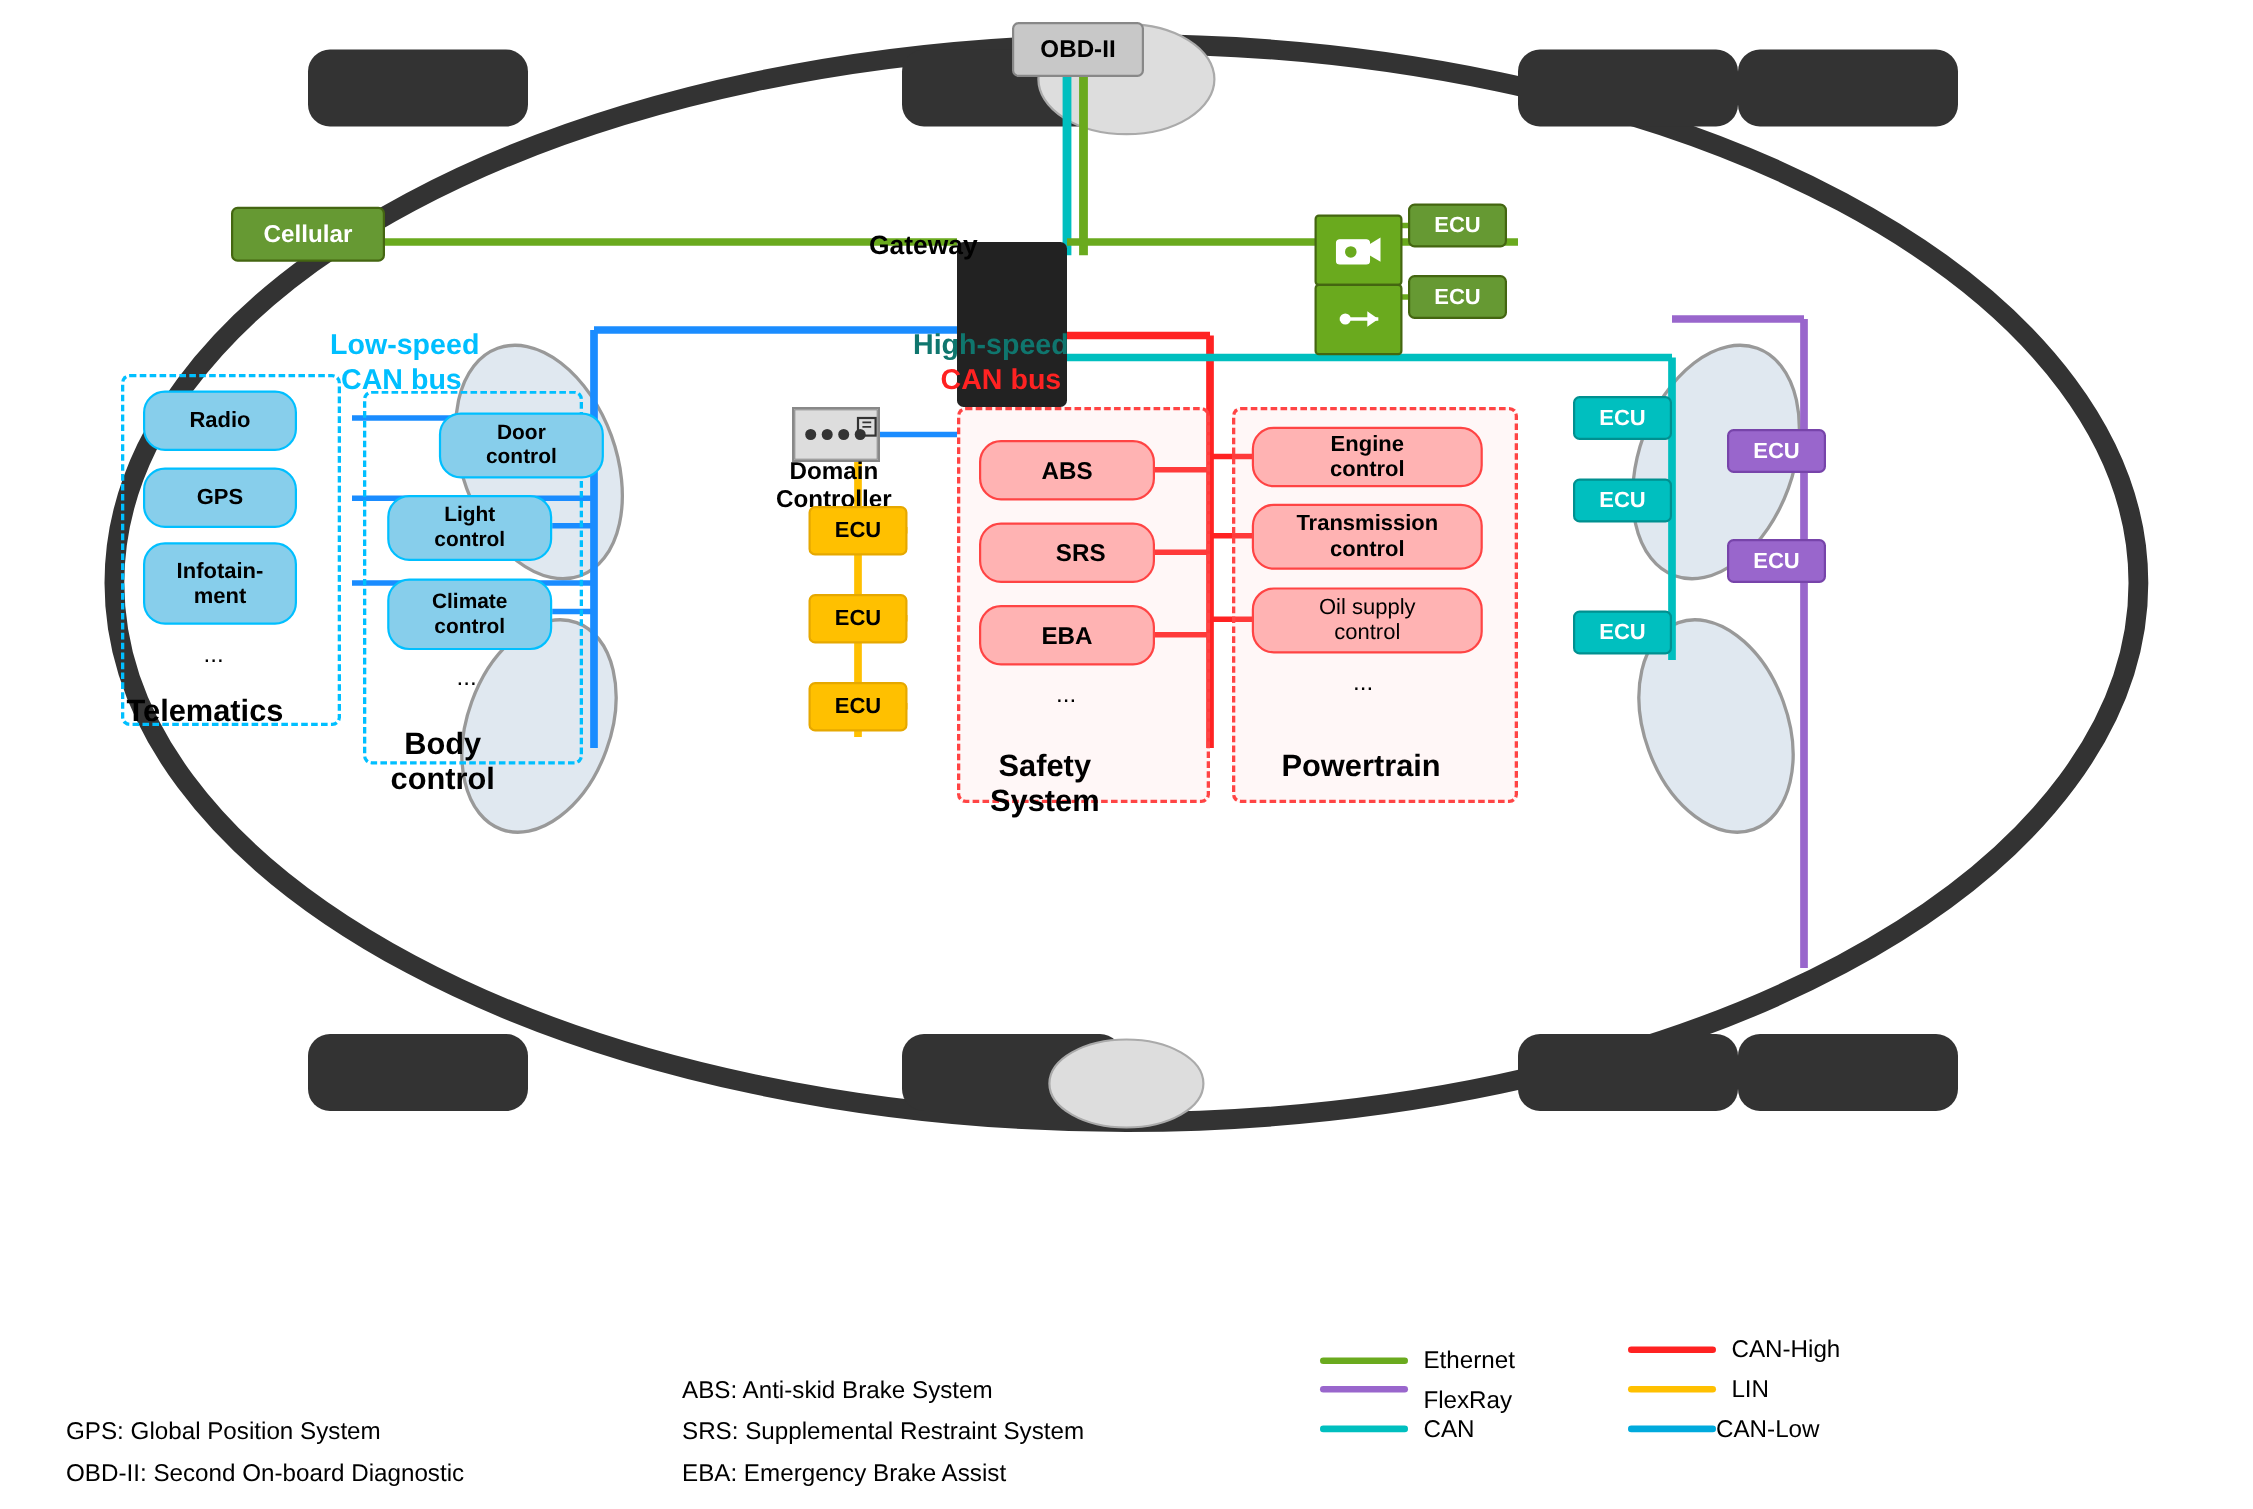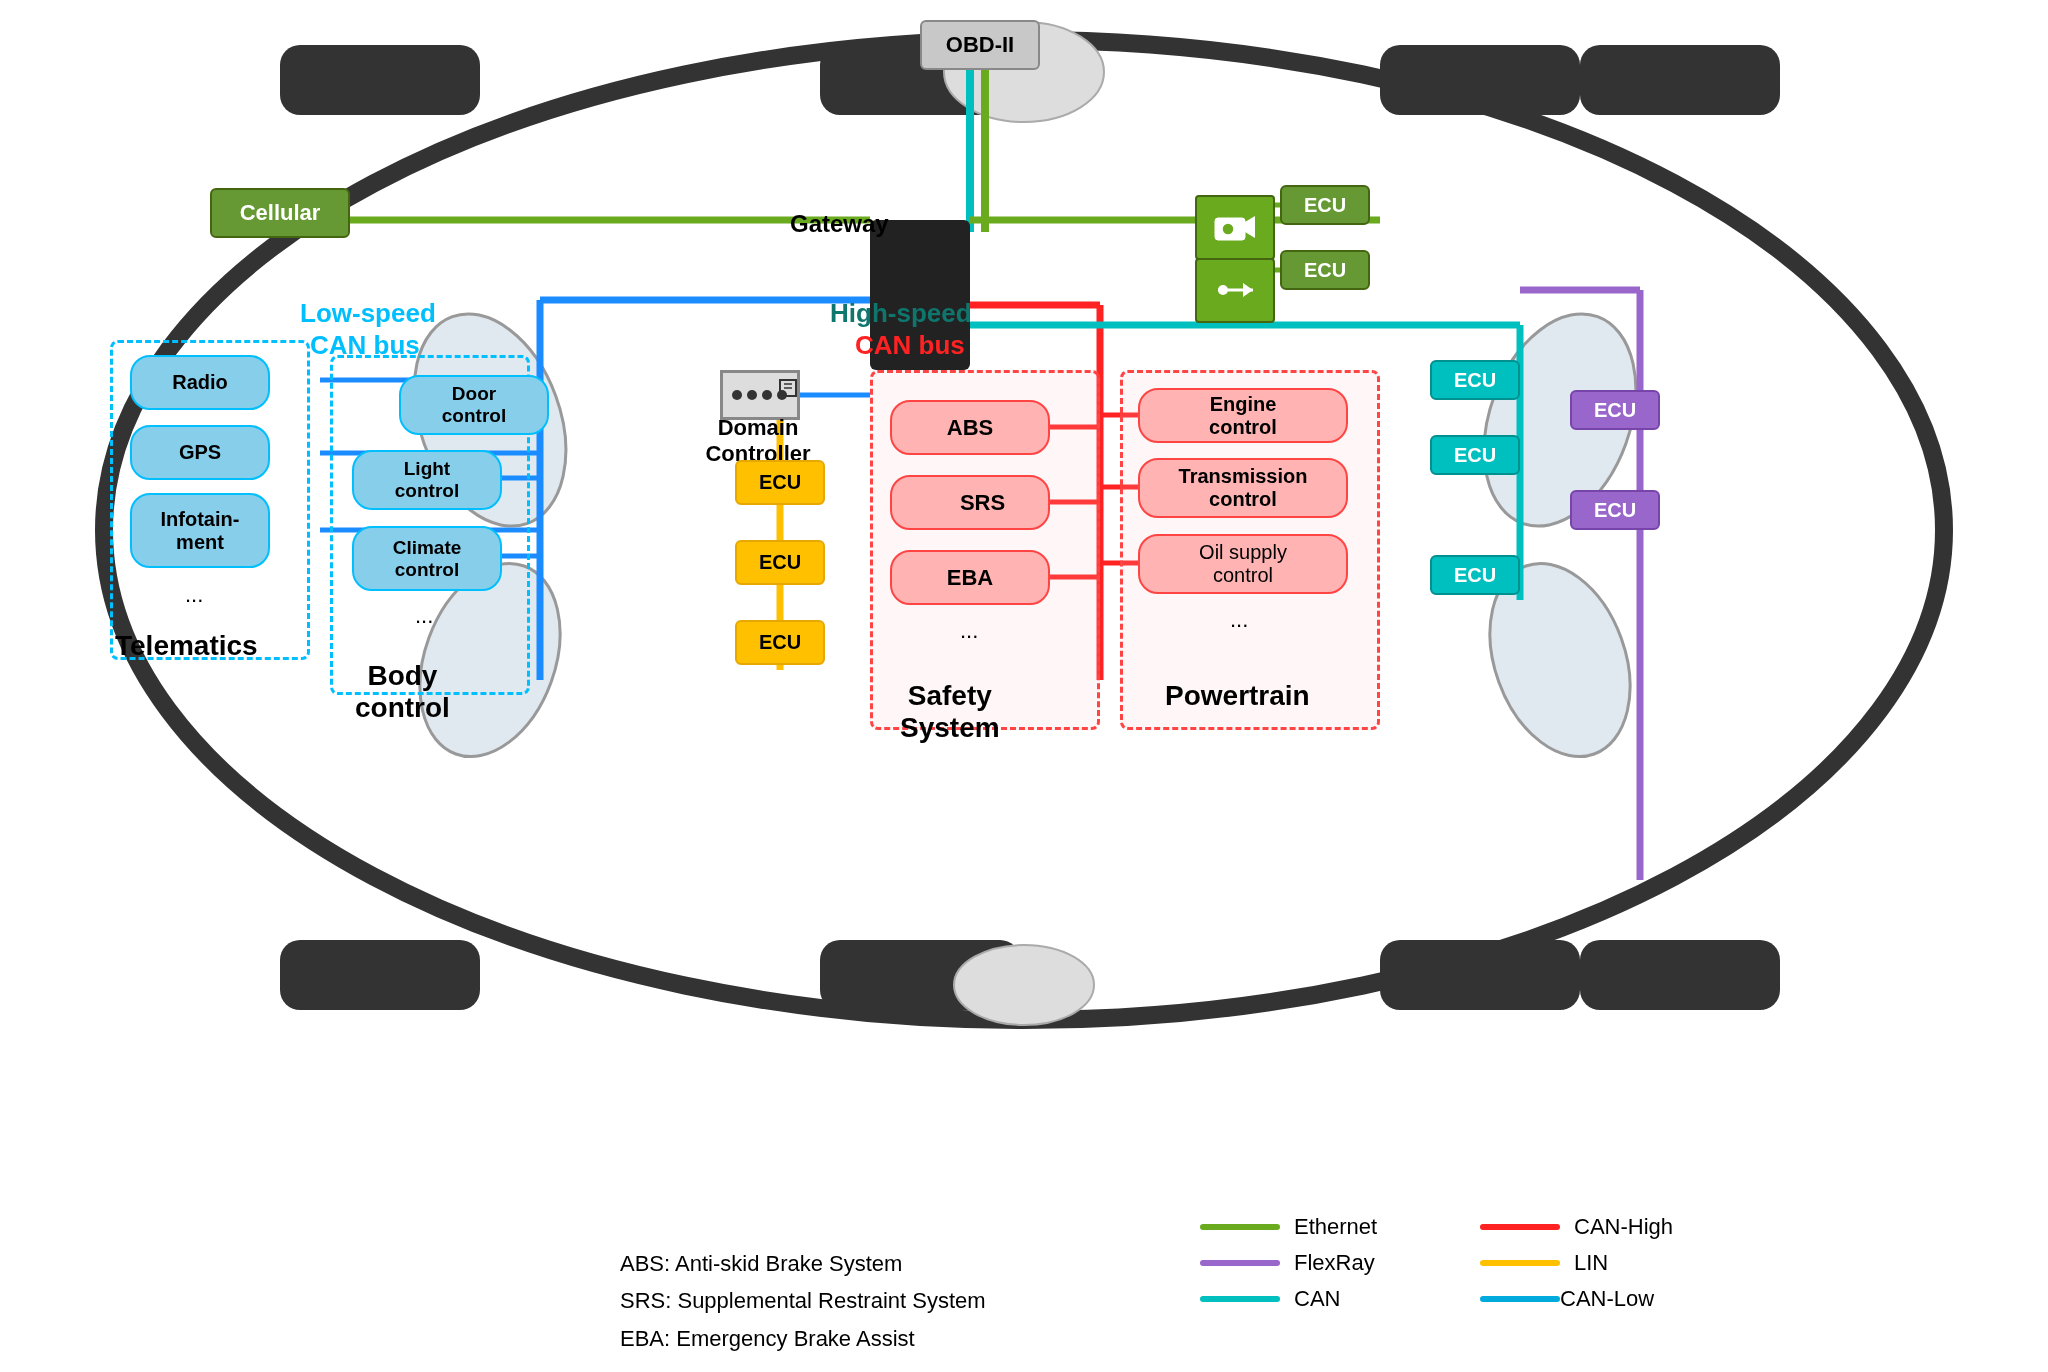--- a/index.html
+++ b/index.html
@@ -780,33 +780,37 @@
     </svg>
   </div>
   <div style="position:absolute;top:258px;left:1195px;width:80px;height:65px;background:#6aaa1e;border:2px solid #446611;display:flex;flex-direction:column;align-items:center;justify-content:center;border-radius:4px;">
     <svg width="45" height="35" viewBox="0 0 45 35">
       <line x1="5" y1="17" x2="40" y2="17" stroke="#fff" stroke-width="3"></line>
       <polygon points="30,10 40,17 30,24" fill="#fff"></polygon>
       <circle cx="10" cy="17" r="5" fill="#fff"></circle>
     </svg>
   </div>
 
+  <div style="position:absolute;bottom:15px;left:60px;font-size:22px;line-height:1.7;">
+    <div>GPS: Global Position System</div>
+    <div>OBD-II: Second On-board Diagnostic</div>
+  </div>
 
   <div style="position:absolute;bottom:15px;left:620px;font-size:22px;line-height:1.7;">
     <div>ABS: Anti-skid Brake System</div>
     <div>SRS: Supplemental Restraint System</div>
     <div>EBA: Emergency Brake Assist</div>
   </div>
 
   <div style="position:absolute;bottom:60px;left:1200px;">
     <div style="display:flex;align-items:center;gap:14px;margin-bottom:10px;">
       <div style="width:80px;height:6px;background:#6aaa1e;border-radius:3px;"></div>
       <span style="font-size:22px;">Ethernet</span>
     </div>
-    <div style="display:flex;align-items:center;gap:14px;margin-bottom:10px;">
+    <div style="display:flex;align-items:flex-start;gap:14px;">
       <div style="width:80px;height:6px;background:#9966cc;border-radius:3px;"></div>
       <span style="font-size:22px;">FlexRay</span>
     </div>
     <div style="display:flex;align-items:center;gap:14px;">
       <div style="width:80px;height:6px;background:#00bfbf;border-radius:3px;"></div>
       <span style="font-size:22px;">CAN</span>
     </div>
   </div>
 
   <div style="position:absolute;bottom:60px;left:1480px;">

